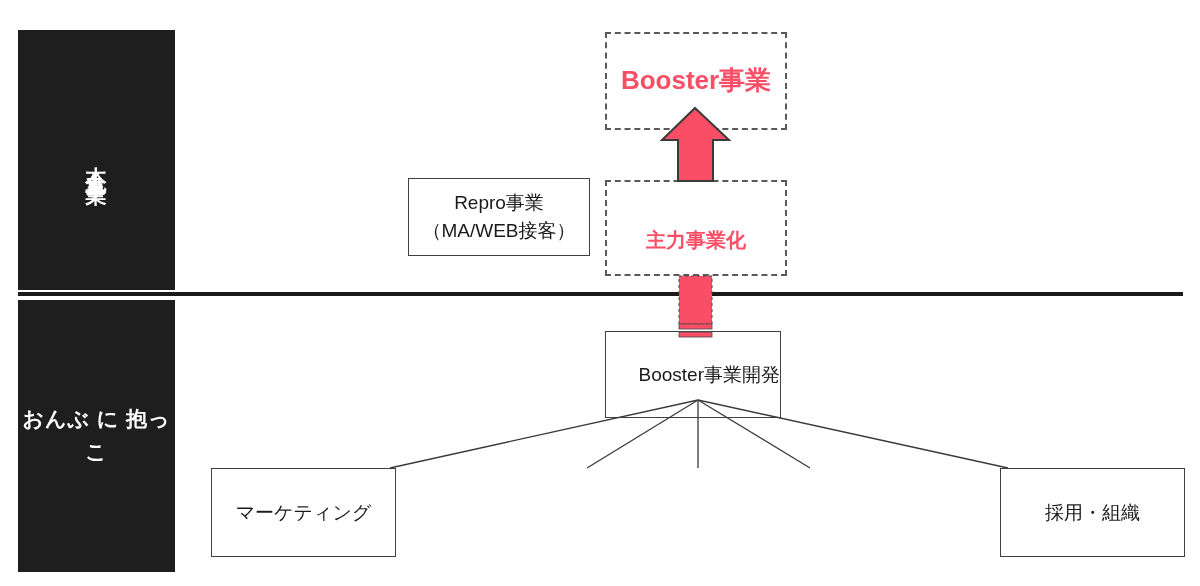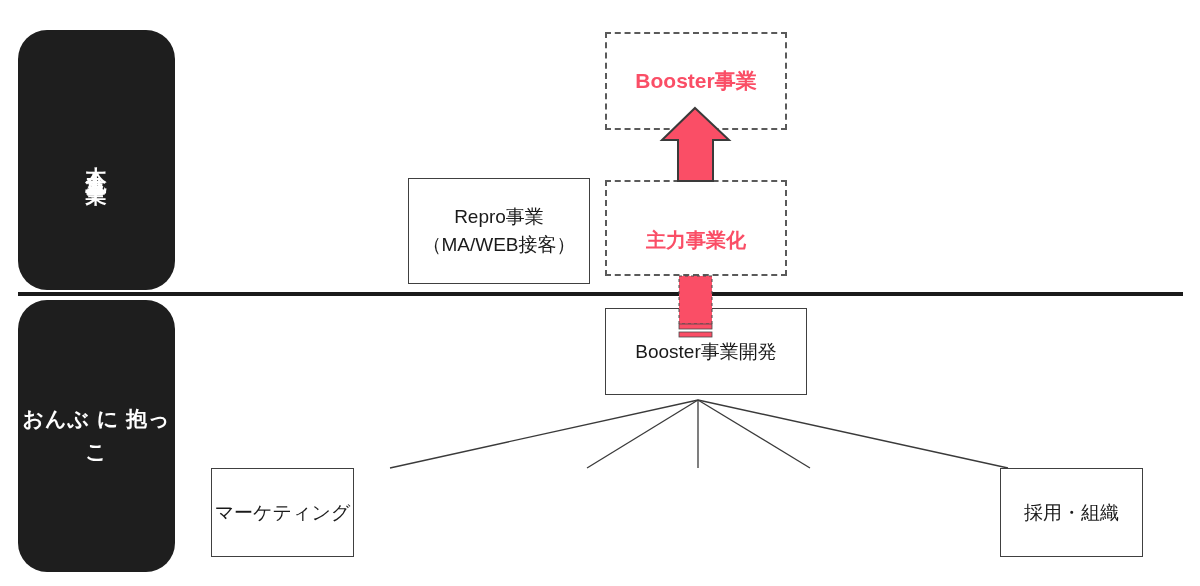--- a/index.html
+++ b/index.html
@@ -21,21 +21,20 @@
 
   
   .band {
     position: absolute;
     background: #1E1E1E;
     color: #ffffff;
     display: flex;
     align-items: center;
     justify-content: center;
     box-sizing: border-box;
-    border-radius: 29px;
   }
   .band-vert-text {
     writing-mode: vertical-rl;
     text-orientation: upright;
     font-size: 21px;
     font-weight: 700;
     letter-spacing: 6px;
     line-height: 1.1;
     text-indent: 3px;
   }
@@ -84,30 +83,30 @@
   }
   .box-label.accent {
     color: #FA4E66;
     font-weight: 700;
     font-size: 20px;
     margin-top: 24px;
   }
   .box-label.accent-lg {
     color: #FA4E66;
     font-weight: 700;
-    font-size: 21px;
+    font-size: 26px;
   }
 
   
   #box-booster-top   { left: 605px; top: 32px;  width: 182px; height: 98px; }
-  #box-repro         { left: 408px; top: 178px; width: 182px; height: 106px; }
+  #box-repro         { left: 408px; top: 178px; width: 182px; height: 78px; }
   #box-shuryoku      { left: 605px; top: 180px; width: 182px; height: 96px; }
-  #box-booster-dev   { left: 605px; top: 308px; width: 202px; height: 87px; }
+  #box-booster-dev   { left: 605px; top: 331px; width: 176px; height: 87px; justify-content: flex-end; }
 
-  .leaf-box { top: 468px; height: 89px; width: 143px; }
+  .leaf-box { top: 468px; height: 89px; width: 185px; }
   #leaf-0 { left: 211px; }
   #leaf-1 { left: 408px; }
   #leaf-2 { left: 605px; }
   #leaf-3 { left: 802px; }
   #leaf-4 { left: 1000px; }
 
   
   .overlay {
     position: absolute;
     left: 0;

